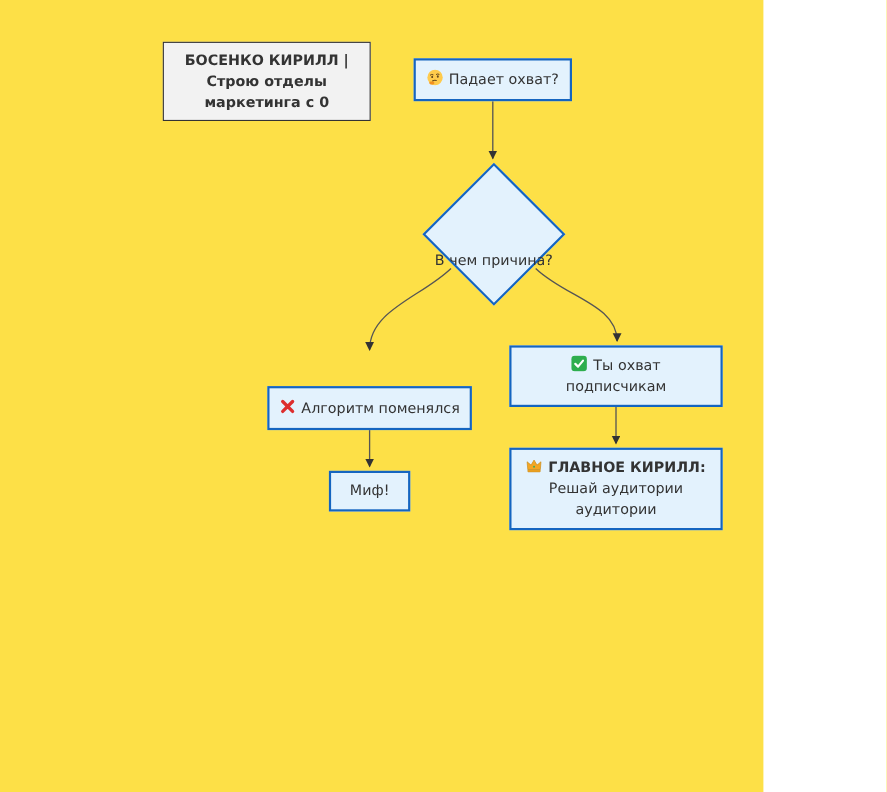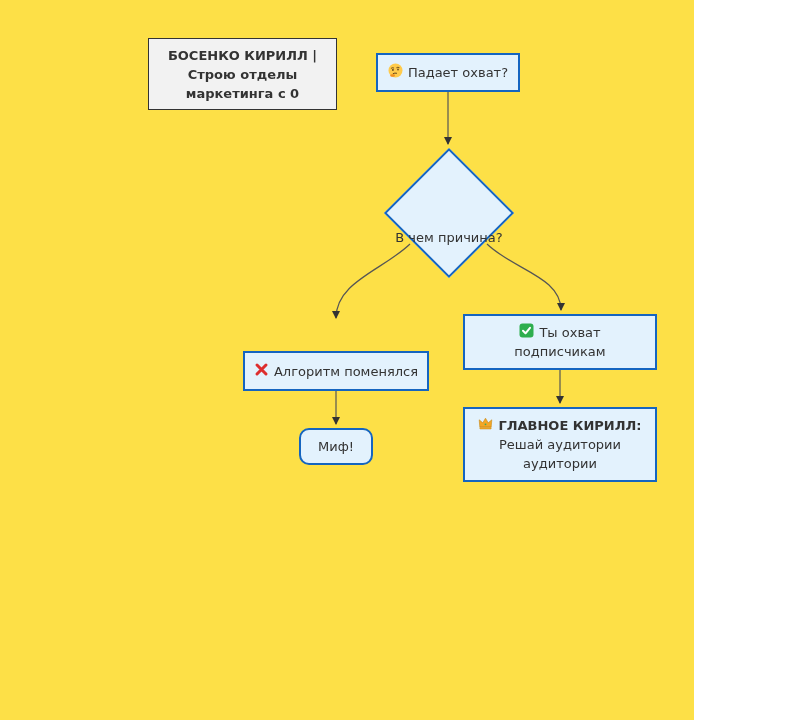--- a/index.html
+++ b/index.html
@@ -109,21 +109,21 @@
         <svg width="15" height="15" viewBox="0 0 15 15">
           <rect x="0.5" y="0.5" width="14" height="14" rx="3" fill="#2eae4e"></rect>
           <path d="M4,7.8 L6.5,10.3 L11,4.8" stroke="#ffffff" stroke-width="2" fill="none" stroke-linecap="round" stroke-linejoin="round"></path>
         </svg>
       </span>
       <span>Ты охват</span>
     </div>
     <div>подписчикам</div>
   </div>
 
-  <div class="node" style="left:299px;top:428px;width:74px;height:37px;border-radius:10px;">
+  <div class="node" style="left:299px;top:428px;width:74px;height:37px;">
     <div>Миф!</div>
   </div>
 
   <div class="node" style="left:463px;top:407px;width:194px;height:75px;">
     <div class="node-row bold-line">
       <span class="icon">
         <svg width="15" height="15" viewBox="0 0 15 15">
           <path d="M1.8,11 L1.2,3.8 L4.8,6.8 L7.5,2.2 L10.2,6.8 L13.8,3.8 L13.2,11 Z" fill="#f4a623" stroke="#c68a19" stroke-width="0.6"></path>
           <rect x="1.8" y="11.2" width="11.4" height="1.8" rx="0.6" fill="#f4a623" stroke="#c68a19" stroke-width="0.5"></rect>
           <circle cx="7.5" cy="8.3" r="0.9" fill="#3aaa5c"></circle>

